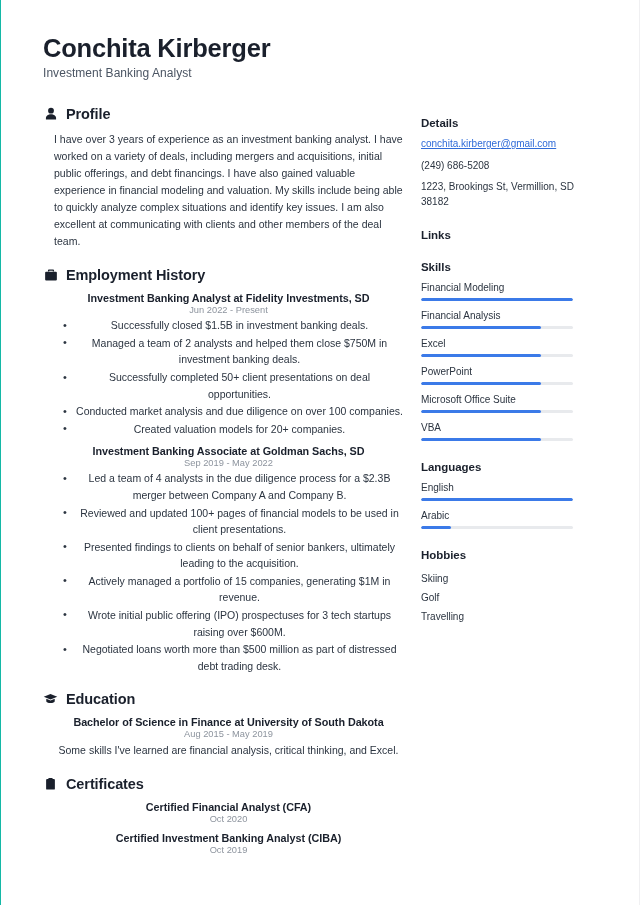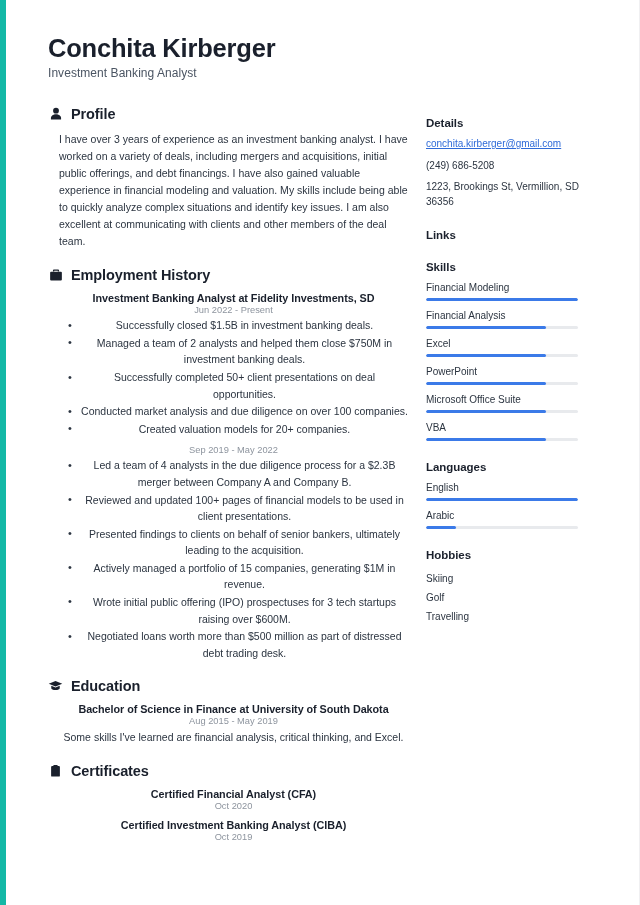--- a/index.html
+++ b/index.html
@@ -14,21 +14,21 @@
     font-family: "Liberation Sans", sans-serif;
     color: #1f2937;
     overflow: hidden;
   }
   .page {
     position: relative;
     width: 640px;
     height: 905px;
     background: #ffffff;
     padding: 34px 40px 20px 42px;
-    border-left: 6px solid #14b8a6;
+    border-left: 1px solid #14b8a6;
     border-right: 1px solid #f0f0f2;
   }
 
   
   .header { margin-bottom: 26px; }
   .full-name {
     font-size: 25.5px;
     font-weight: bold;
     letter-spacing: -0.2px;
     color: #1a202c;
@@ -237,20 +237,21 @@
             <ul class="bullets">
               <li>Successfully closed $1.5B in investment banking deals.</li>
               <li>Managed a team of 2 analysts and helped them close $750M in investment banking deals.</li>
               <li>Successfully completed 50+ client presentations on deal opportunities.</li>
               <li>Conducted market analysis and due diligence on over 100 companies.</li>
               <li>Created valuation models for 20+ companies.</li>
             </ul>
           </div>
 
           <div class="entry">
+            <p class="entry-title">Investment Banking Associate at Goldman Sachs, SD</p>
             <p class="entry-date">Sep 2019 - May 2022</p>
             <ul class="bullets">
               <li>Led a team of 4 analysts in the due diligence process for a $2.3B merger between Company A and Company B.</li>
               <li>Reviewed and updated 100+ pages of financial models to be used in client presentations.</li>
               <li>Presented findings to clients on behalf of senior bankers, ultimately leading to the acquisition.</li>
               <li>Actively managed a portfolio of 15 companies, generating $1M in revenue.</li>
               <li>Wrote initial public offering (IPO) prospectuses for 3 tech startups raising over $600M.</li>
               <li>Negotiated loans worth more than $500 million as part of distressed debt trading desk.</li>
             </ul>
           </div>
@@ -300,21 +301,21 @@
       </div>
 
     </div>
 
     <div class="col-side">
 
       <div class="side-block">
         <p class="side-title">Details</p>
         <a class="side-link" style="color: rgb(47, 107, 216);">conchita.kirberger@gmail.com</a>
         <p class="side-text">(249) 686-5208</p>
-        <p class="side-text">1223, Brookings St, Vermillion, SD 36356</p>
+        <p class="side-text">1223, Brookings St, Vermillion, SD 38182</p>
       </div>
 
       <div class="side-block">
         <p class="side-title">Links</p>
       </div>
 
       <div class="side-block">
         <p class="side-title">Skills</p>
 
         <div class="meter-row">

